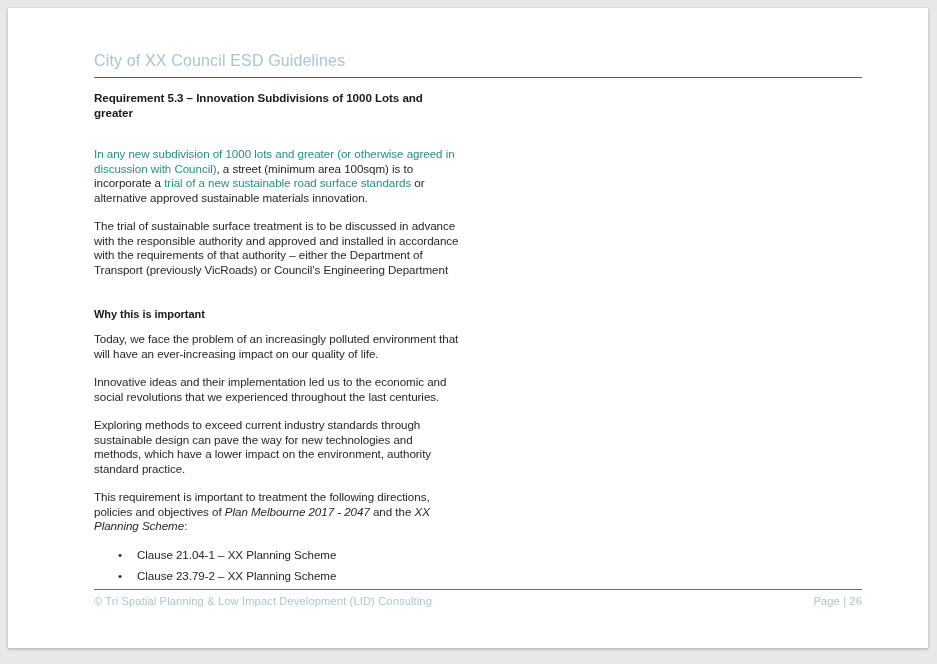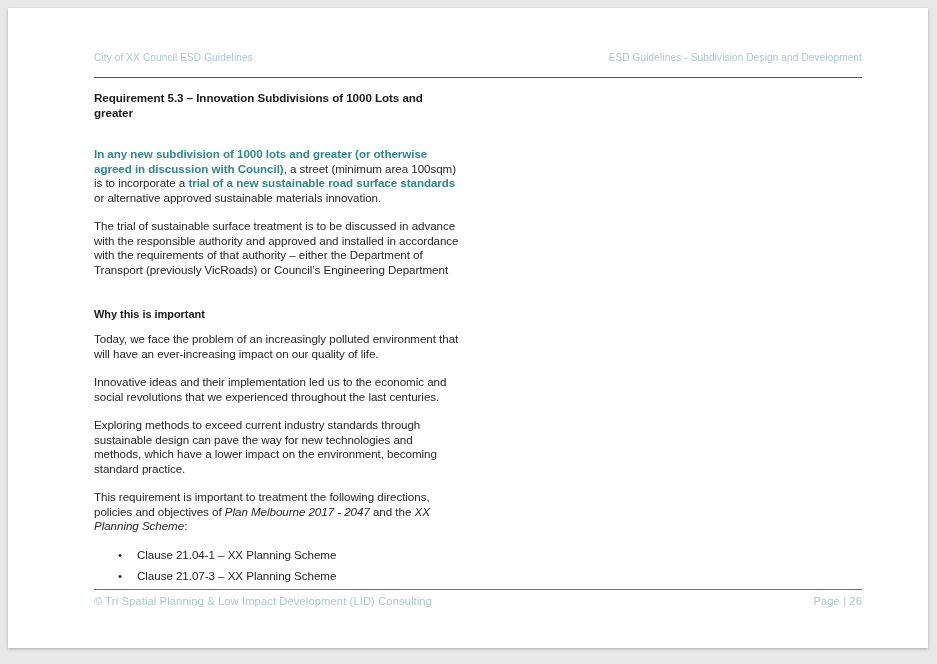--- a/index.html
+++ b/index.html
@@ -33,21 +33,21 @@
     left: 86px;
     top: 44px;
     width: 768px;
     height: 16px;
     display: flex;
     justify-content: space-between;
     align-items: baseline;
   }
   .hdr-text {
     color: #a9c5d2;
-    font-size: 10px;
+    font-size: 16px;
     letter-spacing: 0.15px;
     white-space: nowrap;
   }
 
   #header-rule {
     position: absolute;
     left: 86px;
     top: 69px;
     width: 768px;
     height: 0;
@@ -74,21 +74,21 @@
   .body-para {
     font-size: 11.6px;
     color: #262626;
     line-height: 14.5px;
     margin: 0 0 14px 0;
     letter-spacing: -0.05px;
   }
 
   .teal-bold {
     color: #2b8a8a;
-    font-weight: bold;
+    font-weight: normal;
   }
 
   .section-head {
     font-size: 11px;
     font-weight: bold;
     color: #1a1a1a;
     line-height: 15px;
     margin: 30px 0 10px 0;
     letter-spacing: -0.05px;
   }
@@ -148,44 +148,43 @@
     white-space: nowrap;
   }
 </style>
 </head>
 <body>
 
 <div id="page-sheet">
 
   <div id="doc-header">
     <span class="hdr-text">City of XX Council ESD Guidelines</span>
-    <span class="hdr-text">ESD Guidelines - Subdivision Design and Development</span>
   </div>
 
   <div id="header-rule"></div>
 
   <div id="content-column">
 
     <p class="req-title">Requirement 5.3 – Innovation Subdivisions of 1000 Lots and greater</p>
 
     <p class="body-para"><span class="teal-bold">In any new subdivision of 1000 lots and greater (or otherwise agreed in discussion with Council)</span><span>, a street (minimum area 100sqm) is to incorporate a </span><span class="teal-bold">trial of a new sustainable road surface standards</span><span> or alternative approved sustainable materials innovation.</span></p>
 
     <p class="body-para">The trial of sustainable surface treatment is to be discussed in advance with the responsible authority and approved and installed in accordance with the requirements of that authority – either the Department of Transport (previously VicRoads) or Council’s Engineering Department</p>
 
     <p class="section-head">Why this is important</p>
 
     <p class="body-para">Today, we face the problem of an increasingly polluted environment that will have an ever-increasing impact on our quality of life.</p>
     <p class="body-para">Innovative ideas and their implementation led us to the economic and social revolutions that we experienced throughout the last centuries.</p>
-    <p class="body-para">Exploring methods to exceed current industry standards through sustainable design can pave the way for new technologies and methods, which have a lower impact on the environment, becoming standard practice.</p>
+    <p class="body-para">Exploring methods to exceed current industry standards through sustainable design can pave the way for new technologies and methods, which have a lower impact on the environment, authority standard practice.</p>
 
     <p class="body-para"><span>This requirement is important to treatment the following directions, policies and objectives of </span><em class="title-italic">Plan Melbourne 2017 - 2047</em><span> and the </span><em class="title-italic">XX Planning Scheme</em><span>:</span></p>
 
     <ul class="clause-list">
       <li><span class="bullet-dot">•</span><span>Clause 21.04-1 – XX Planning Scheme</span></li>
-      <li><span class="bullet-dot">•</span><span>Clause 21.07-3 – XX Planning Scheme</span></li>
+      <li><span class="bullet-dot">•</span><span>Clause 23.79-2 – XX Planning Scheme</span></li>
     </ul>
 
   </div>
 
   <div id="footer-rule"></div>
 
   <div id="doc-footer">
     <span class="ftr-text">© Tri Spatial Planning &amp; Low Impact Development (LID) Consulting</span>
     <span class="ftr-text">Page  |  26</span>
   </div>

